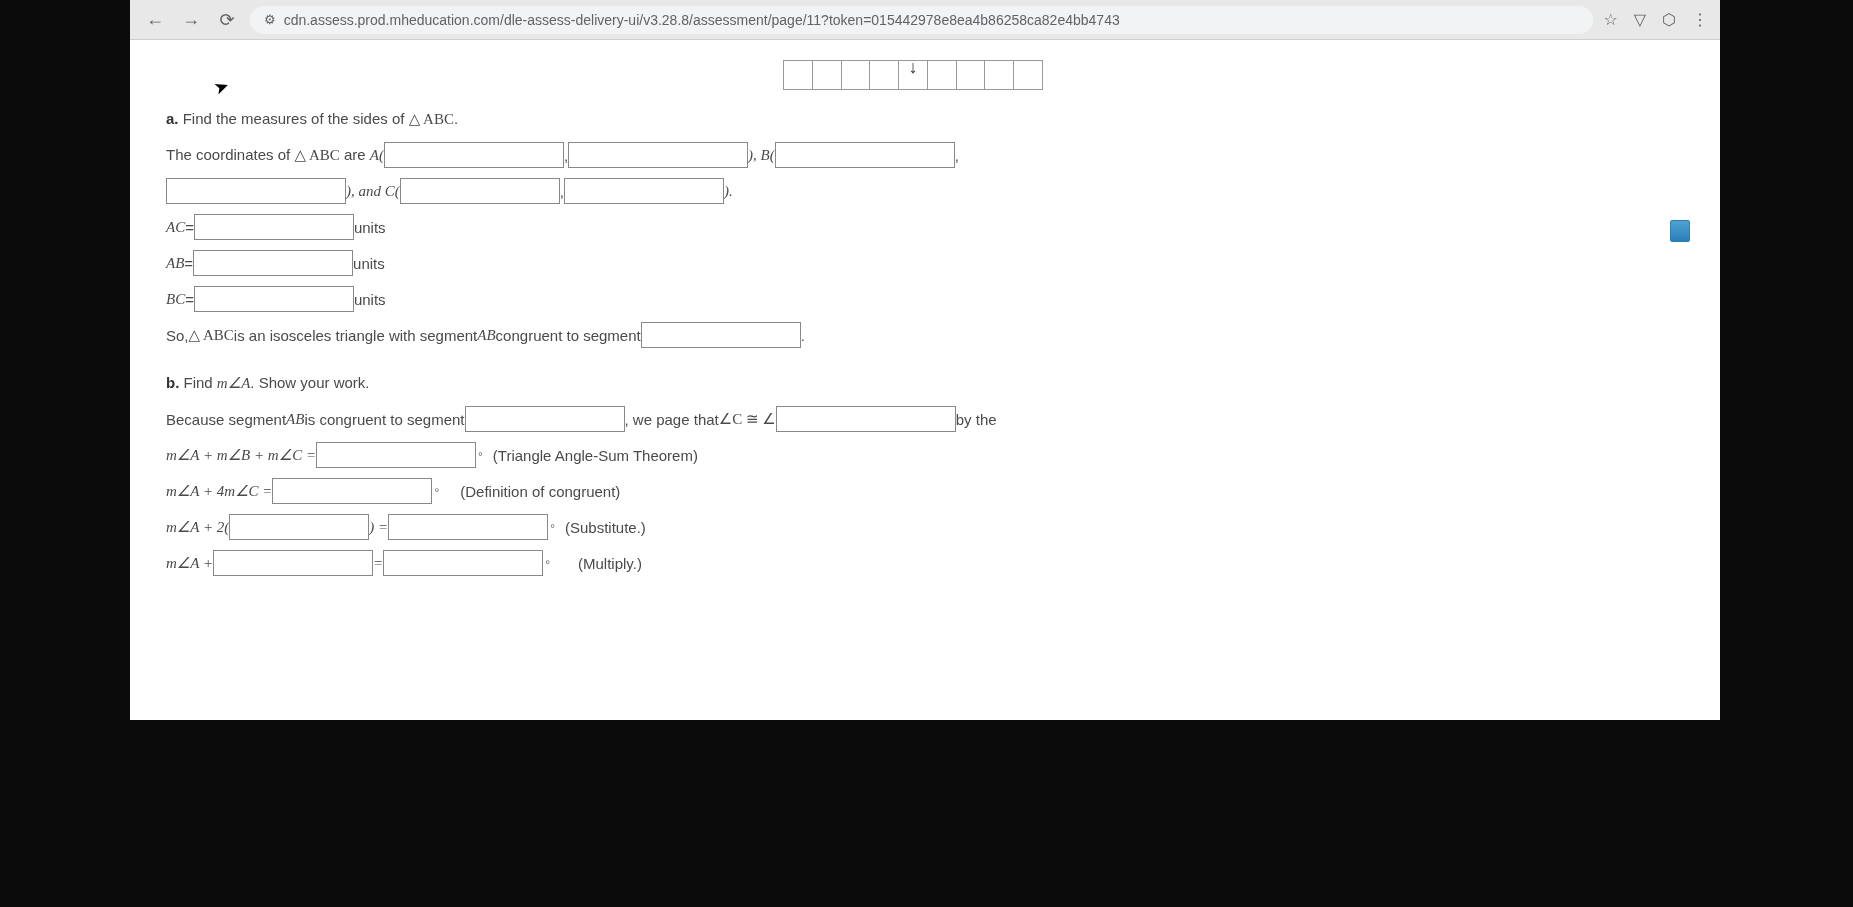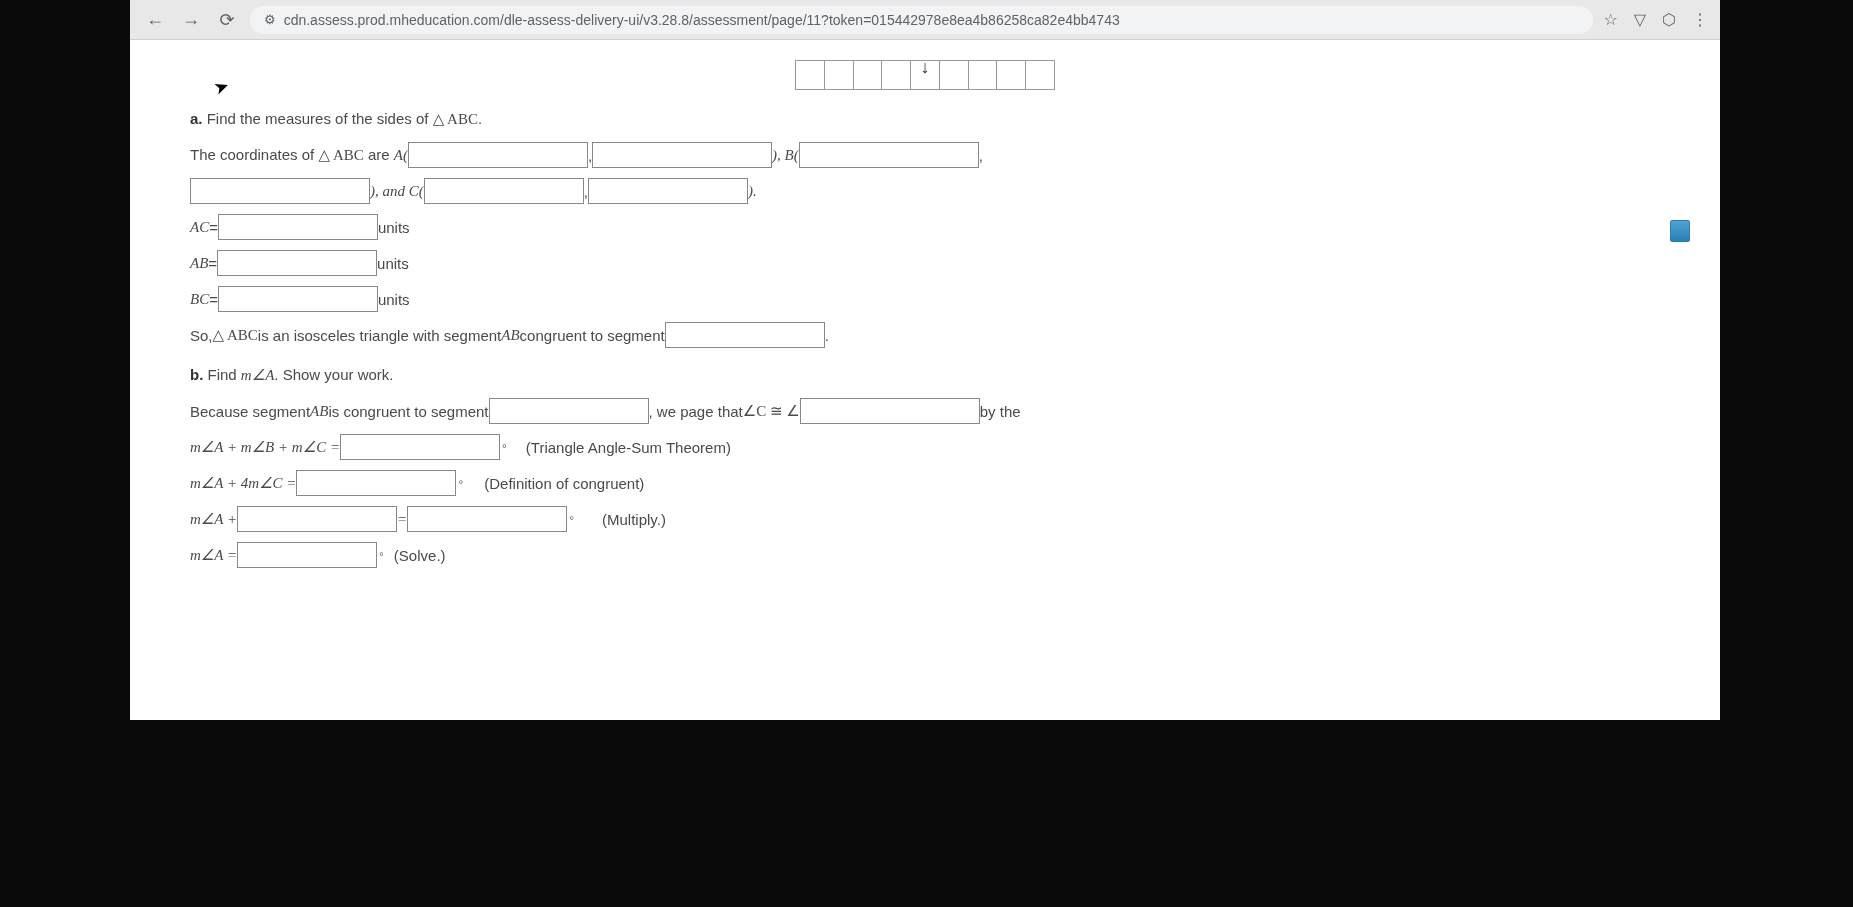--- a/index.html
+++ b/index.html
@@ -53,21 +53,21 @@
 }
 .url-text { color: #5f6368; white-space: nowrap; }
 .right-icons { display: flex; gap: 16px; align-items: center; color: #5f6368; }
 .content-area {
   flex: 1;
   background: #fff;
   position: relative;
   overflow: hidden;
 }
 .assessment {
-  padding: 20px 60px 30px 60px;
+  padding: 20px 60px 30px 36px;
   color: #4a4a4a;
   font-size: 15px;
 }
 .grid-ticks {
   width: 260px;
   height: 30px;
   margin: 0 auto 20px auto;
   border: 1px solid #999;
   display: flex;
 }
@@ -207,62 +207,64 @@
       <div class="row">
         <span>So, </span>
           <span class="triangle">△ ABC</span>
           <span> is an isosceles triangle with segment </span>
           <span class="math-i">AB</span>
           <span> congruent to segment </span>
         <input class="inp w160" style="">
         <span>.</span>
       </div>
 
-      <div class="section-head" style="margin-top:18px;">
+      <div class="section-head" style="margin-top:26px;">
         <b>b.</b><span> Find </span><span class="math-i">m∠A</span><span>. Show your work.</span>
       </div>
 
       <div class="row">
         <span>Because segment </span>
           <span class="math-i">AB</span>
           <span> is congruent to segment </span>
         <input class="inp w160" style="">
         <span>, we page that </span>
           <span class="angle">∠C ≅ ∠</span>
         <input class="inp w180" style="">
         <span> by the</span>
       </div>
 
 
       <div class="row">
         <span class="math-i">m∠A + m∠B + m∠C = </span>
         <input class="inp w160" style="">
           <span class="deg"></span>
-        <span style="margin-left:19px;">(Triangle Angle-Sum Theorem)</span>
+        <span style="margin-left:10px;">(Triangle Angle-Sum Theorem)</span>
       </div>
 
       <div class="row">
         <span class="math-i">m∠A + 4m∠C = </span>
         <input class="inp w160" style="">
           <span class="deg"></span>
         <span style="margin-left:21px;">(Definition of congruent)</span>
       </div>
 
+      <div class="row">
+        <span class="math-i">m∠A + 2(</span>
+        <input class="inp w140" style="">
+        <span class="math-i">) = </span>
+        <input class="inp w160" style="">
+          <span class="deg"></span>
+        <span style="margin-left:10px;">(Substitute.)</span>
+      </div>
 
       <div class="row">
         <span class="math-i">m∠A + </span>
         <input class="inp w160" style="">
         <span class="math-i"> = </span>
         <input class="inp w160" style="">
           <span class="deg"></span>
         <span style="margin-left:28px;">(Multiply.)</span>
       </div>
 
-      <div class="row">
-        <span class="math-i">m∠A = </span>
-        <input class="inp w140" style="">
-          <span class="deg"></span>
-        <span style="margin-left:10px;">(Solve.)</span>
-      </div>
 
     </div>
   </div>
 </div>
 
 </body></html>

